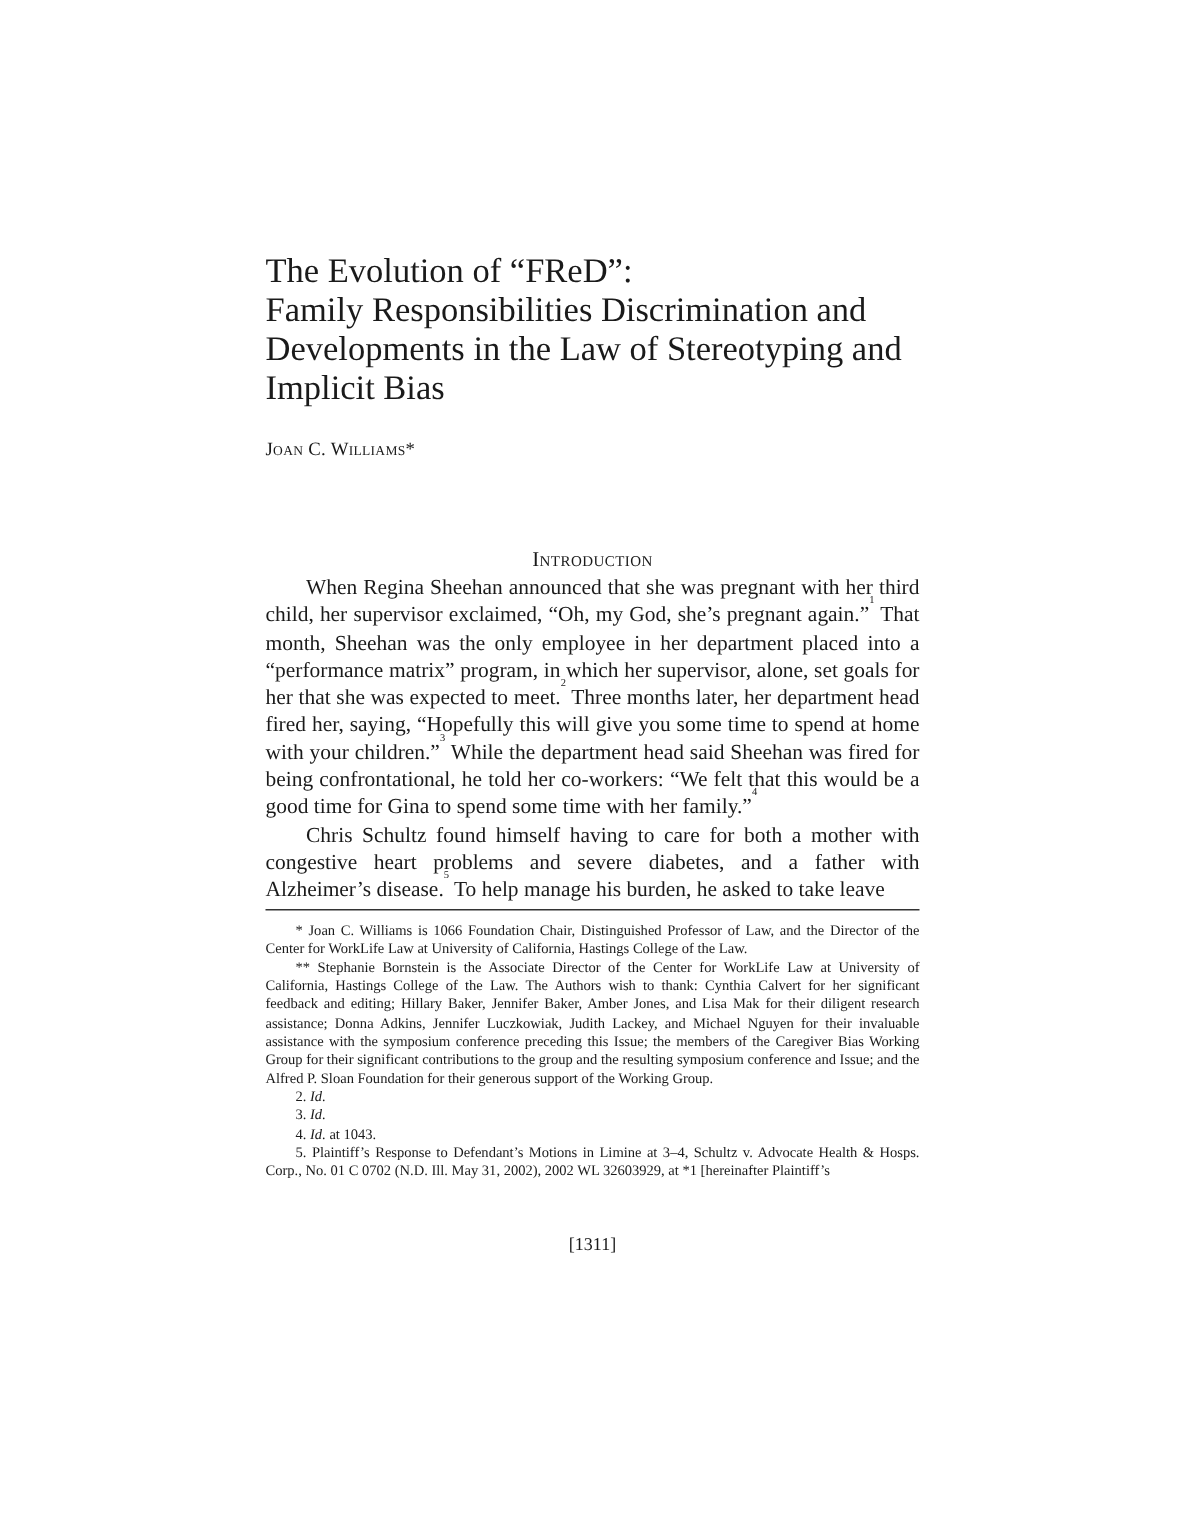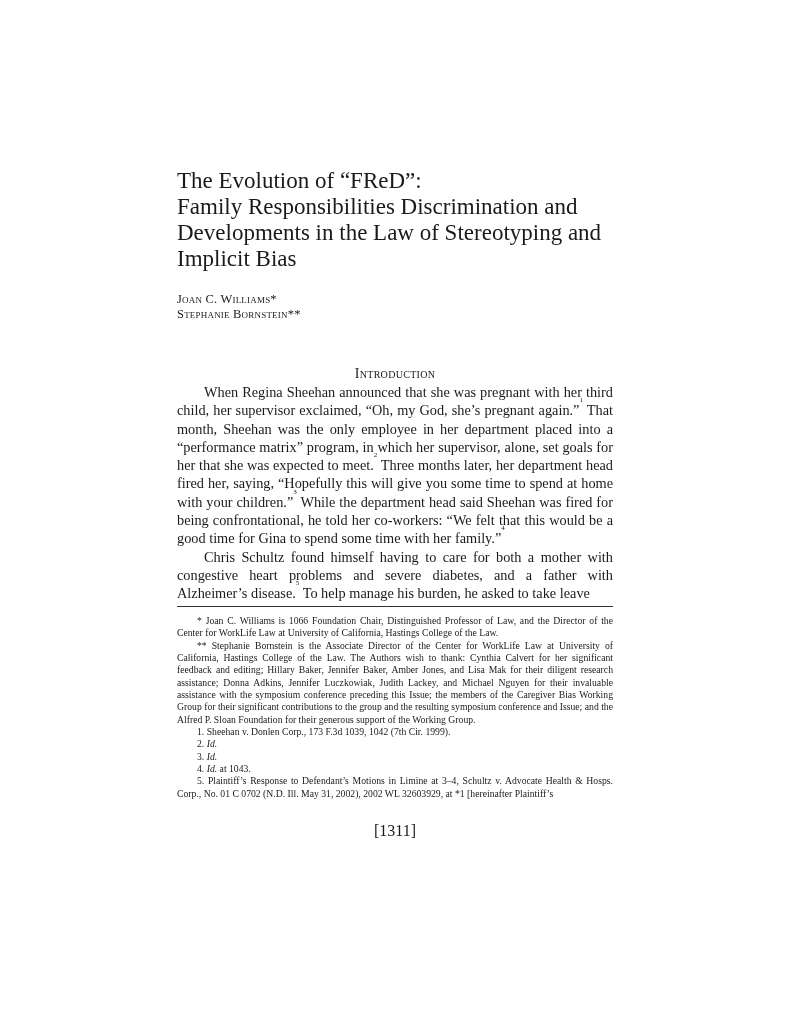--- a/index.html
+++ b/index.html
@@ -13,52 +13,50 @@
   .heading { position:absolute; left:0; top:366px; width:436px; text-align:center;
              font-size:14px; font-variant:small-caps; letter-spacing:0.3px; }
   .body { position:absolute; left:0; top:383px; width:436px;
           font-size:14.3px; line-height:18.3px; text-align:justify; }
   .body p { margin:0; text-indent:27px; }
   sup { font-size:7px; vertical-align:top; position:relative; top:-1px; line-height:0; }
   .rule { position:absolute; left:0; top:606px; width:436px; height:1.3px; background:#333; }
   .notes { position:absolute; left:0; top:615px; width:436px;
            font-size:9.7px; line-height:12.35px; text-align:justify; }
   .notes p { margin:0; text-indent:20px; }
-  .pageno { position:absolute; left:0; top:822px; width:436px; text-align:center; font-size:16px; }
+  .pageno { position:absolute; left:0; top:822px; width:436px; text-align:center; font-size:12px; }
 </style>
 </head>
 <body>
 
 <div class="page">
 
   <div class="title">
     <div>The Evolution of “FReD”:</div>
     <div>Family Responsibilities Discrimination and</div>
     <div>Developments in the Law of Stereotyping and</div>
     <div>Implicit Bias</div>
   </div>
 
   <div class="authors">
     <div>Joan C. Williams*</div>
-    <div>Stephanie Bornstein**</div>
   </div>
 
   <div class="heading">Introduction</div>
 
   <div class="body">
     <p><span>When Regina Sheehan announced that she was pregnant with her third child, her supervisor exclaimed, “Oh, my God, she’s pregnant again.”</span><sup>1</sup><span> That month, Sheehan was the only employee in her department placed into a “performance matrix” program, in which her supervisor, alone, set goals for her that she was expected to meet.</span><sup>2</sup><span> Three months later, her department head fired her, saying, “Hopefully this will give you some time to spend at home with your children.”</span><sup>3</sup><span> While the department head said Sheehan was fired for being confrontational, he told her co-workers: “We felt that this would be a good time for Gina to spend some time with her family.”</span><sup>4</sup></p>
     <p><span>Chris Schultz found himself having to care for both a mother with congestive heart problems and severe diabetes, and a father with Alzheimer’s disease.</span><sup>5</sup><span> To help manage his burden, he asked to take leave</span></p>
   </div>
 
   <div class="rule"></div>
 
   <div class="notes">
     <p><span>*</span> <span>Joan C. Williams is 1066 Foundation Chair, Distinguished Professor of Law, and the Director of the Center for WorkLife Law at University of California, Hastings College of the Law.</span></p>
     <p><span>**</span> <span>Stephanie Bornstein is the Associate Director of the Center for WorkLife Law at University of California, Hastings College of the Law. The Authors wish to thank: Cynthia Calvert for her significant feedback and editing; Hillary Baker, Jennifer Baker, Amber Jones, and Lisa Mak for their diligent research assistance; Donna Adkins, Jennifer Luczkowiak, Judith Lackey, and Michael Nguyen for their invaluable assistance with the symposium conference preceding this Issue; the members of the Caregiver Bias Working Group for their significant contributions to the group and the resulting symposium conference and Issue; and the Alfred P. Sloan Foundation for their generous support of the Working Group.</span></p>
-    <p><span>1.</span> <span>Sheehan v. Donlen Corp., 173 F.3d 1039, 1042 (7th Cir. 1999).</span></p>
     <p><span>2.</span> <i>Id.</i></p>
     <p><span>3.</span> <i>Id.</i></p>
     <p><span>4.</span> <i>Id.</i><span> at 1043.</span></p>
     <p><span>5.</span> <span>Plaintiff’s Response to Defendant’s Motions in Limine at 3–4, Schultz v. Advocate Health &amp; Hosps. Corp., No. 01 C 0702 (N.D. Ill. May 31, 2002), 2002 WL 32603929, at *1 [hereinafter Plaintiff’s</span></p>
   </div>
 
   <div class="pageno">[1311]</div>
 </div>
 
 </body></html>

